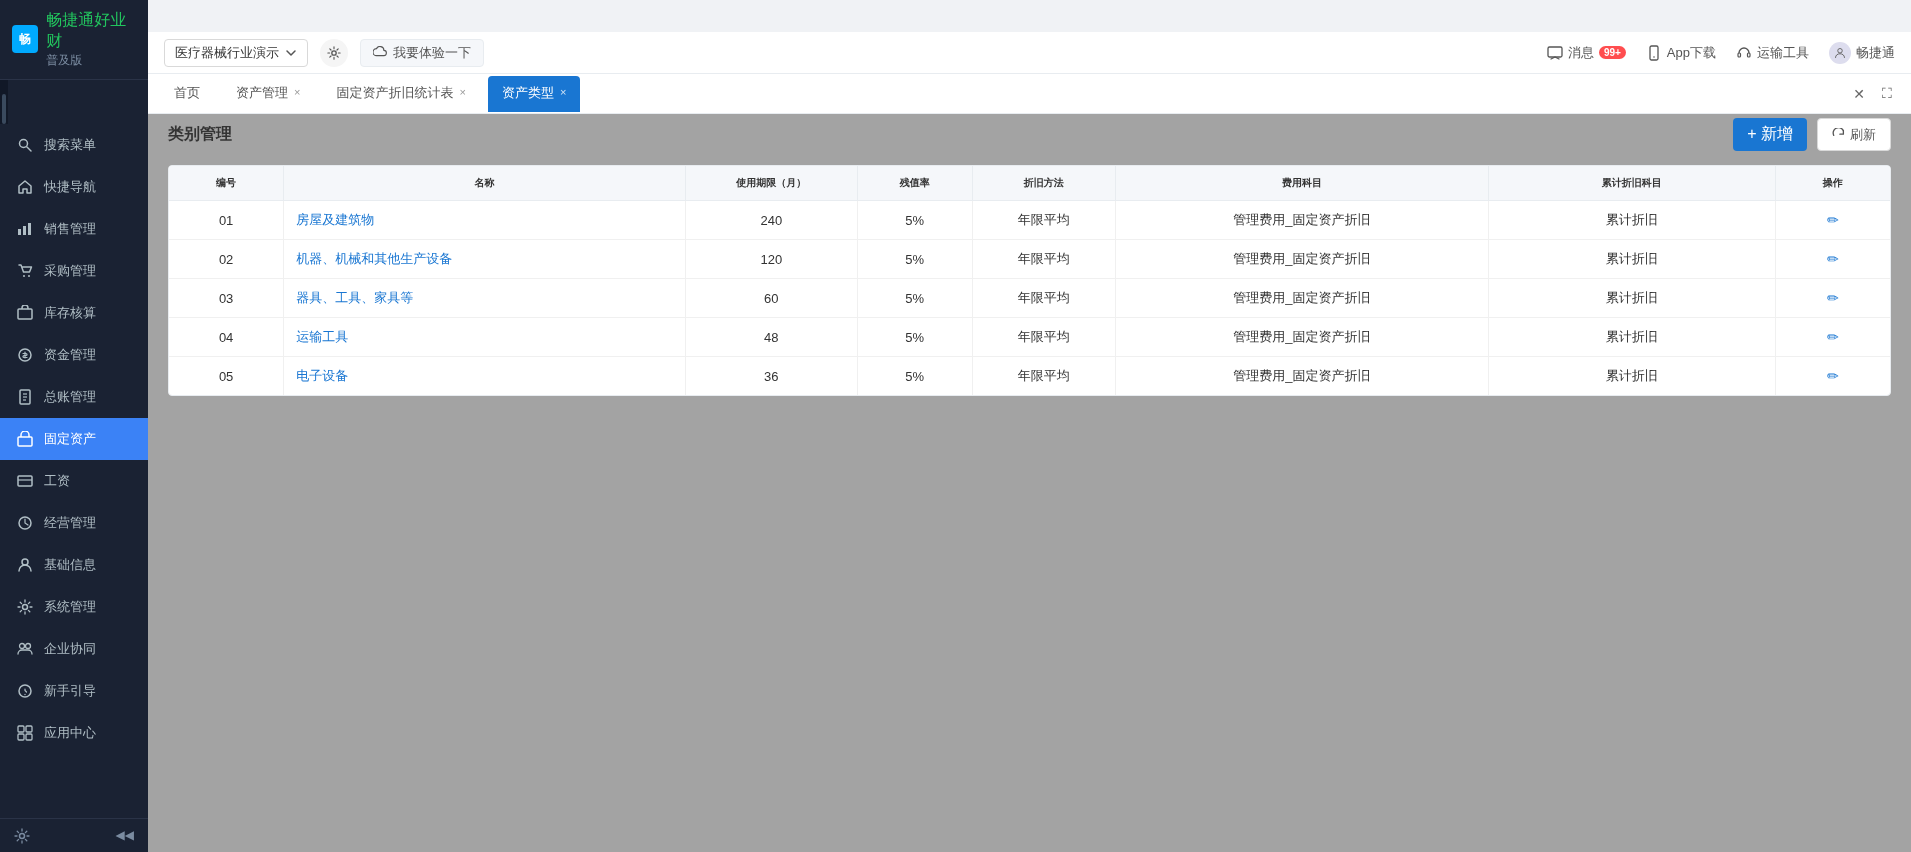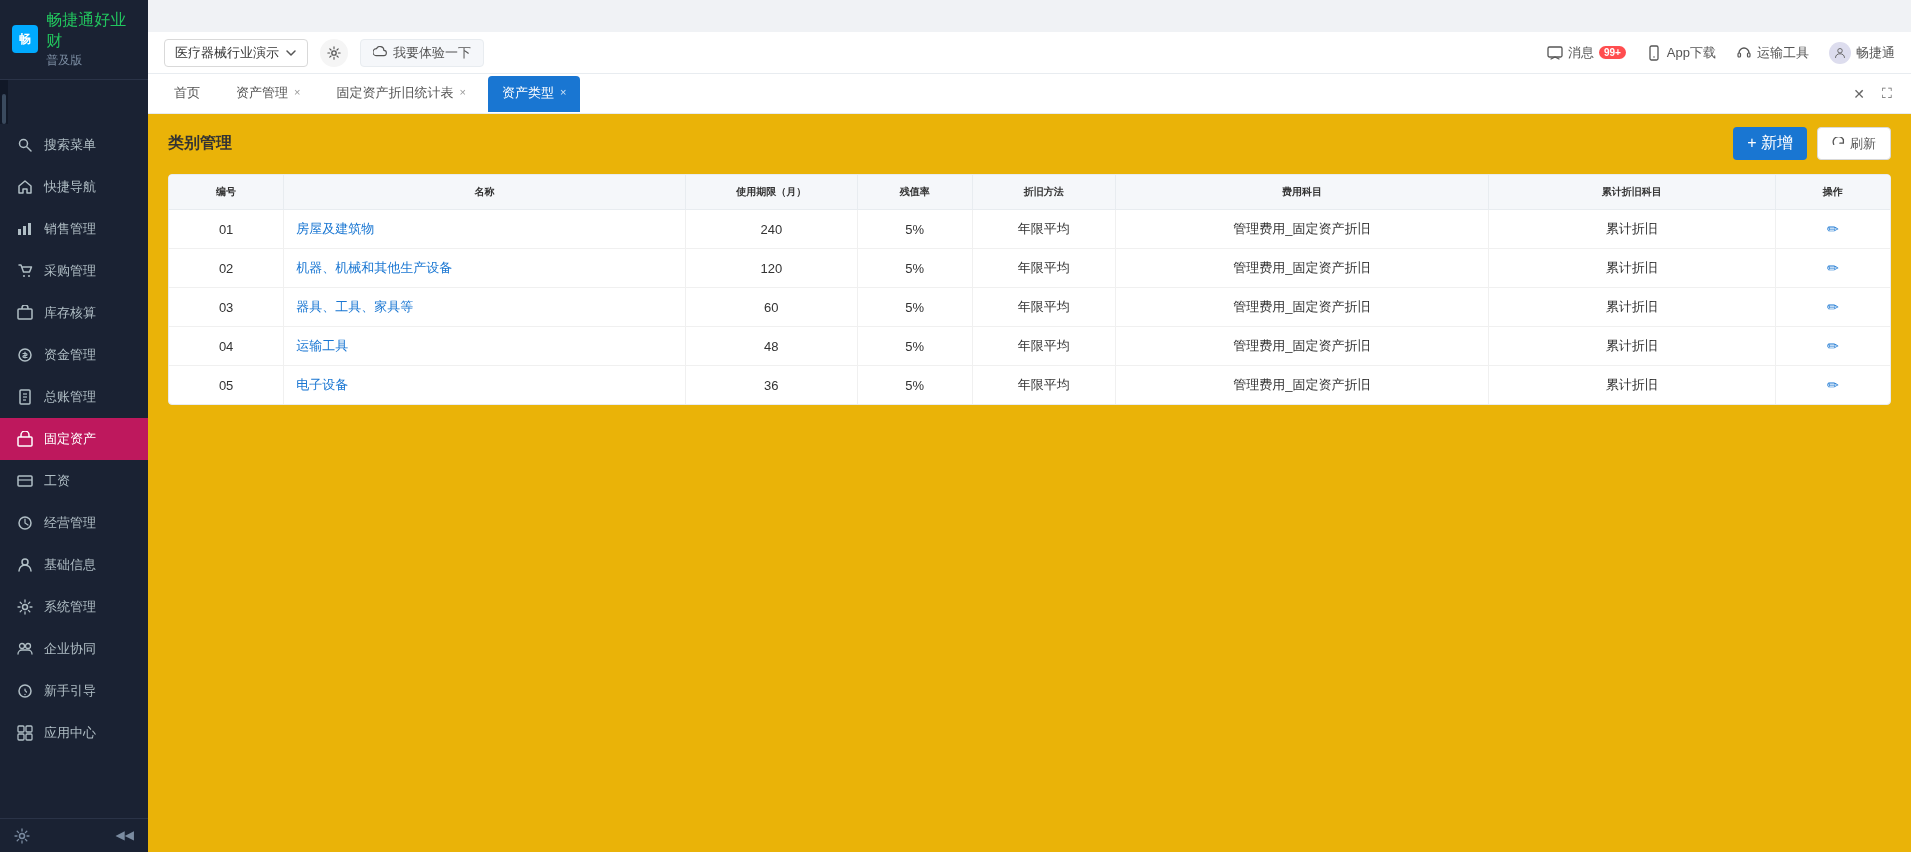--- a/index.html
+++ b/index.html
@@ -38,21 +38,21 @@
     .sidebar-scroll::-webkit-scrollbar-thumb { background: #3a4a5e; border-radius: 2px; }
 
     .sidebar-item {
       display: flex; align-items: center; gap: 10px;
       padding: 12px 16px;
       color: #b0bec5;
       cursor: pointer;
       transition: background 0.2s;
       font-size: 13px;
     }
-    .sidebar-item.active { background: #be185d; color: #fff; }
+    .sidebar-item.active { background: #3b82f6; color: #fff; }
     .sidebar-item-icon { width: 18px; height: 18px; display: flex; align-items: center; justify-content: center; flex-shrink: 0; }
 
     .sidebar-footer {
       border-top: 1px solid #2a3347;
       display: flex; align-items: center; justify-content: space-between;
       padding: 8px 14px;
     }
     .sidebar-footer-btn { color: #7a8ba0; cursor: pointer; font-size: 14px; }
 
     
@@ -116,22 +116,22 @@
       border-radius: 4px 4px 0 0;
     }
     .tab-close {
       font-size: 11px; color: #999; cursor: pointer; line-height: 1;
     }
     .tab-item.active .tab-close { color: rgba(255,255,255,0.8); }
     .tab-divider { color: #ccc; }
 
     
     .page-content {
-      flex: 1; overflow-y: auto; padding: 13px 20px;
-      background: #eab308;
+      flex: 1; overflow-y: auto; padding: 4px 20px;
+      background: #a3a3a3;
     }
     .page-header {
       display: flex; align-items: center; justify-content: space-between;
       margin-bottom: 14px;
     }
     .page-title { font-size: 16px; font-weight: bold; color: #333; }
     .page-actions { display: flex; gap: 10px; }
     .btn-new {
       background: #1976d2; color: white; border: none;
       padding: 6px 14px; border-radius: 4px; cursor: pointer;

